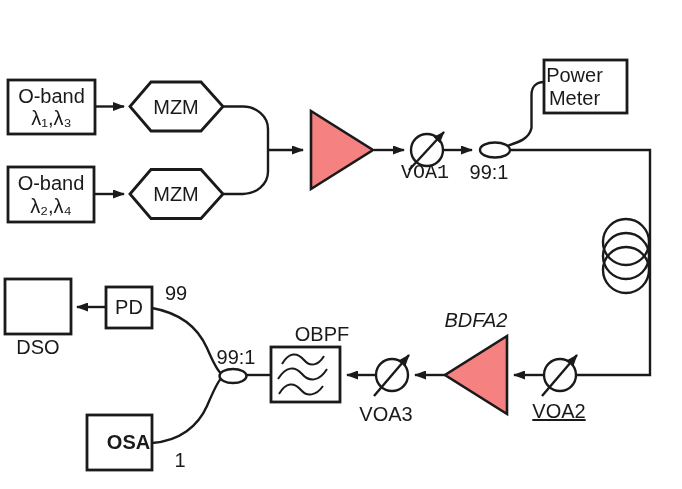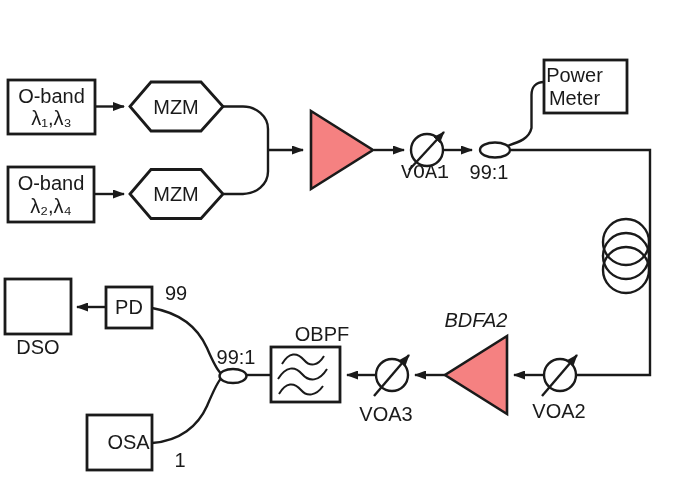--- a/index.html
+++ b/index.html
@@ -112,32 +112,32 @@
 
   <div class="lbl" style="left:425px;top:173px;font-family:Liberation Mono, monospace;">VOA1</div>
   <div class="lbl" style="left:489px;top:172px;">99:1</div>
 
   <div class="boxtxt" style="left:544px;top:60px;width:61px;height:53px;">
     <span>Power</span>
     <span>Meter</span>
   </div>
 
 
-  <div class="lbl" style="left:559px;top:411px;">VOA2</div>
+  <div class="lbl" style="left:559px;top:411px;text-decoration:underline;">VOA2</div>
   <div class="lbl" style="left:476px;top:320px;font-style:italic;">BDFA2</div>
   <div class="lbl" style="left:386px;top:414px;">VOA3</div>
   <div class="lbl" style="left:322px;top:334px;">OBPF</div>
   <div class="lbl" style="left:236px;top:357px;">99:1</div>
 
   <div class="lbl" style="left:176px;top:293px;">99</div>
   <div class="lbl" style="left:180px;top:460px;">1</div>
 
   <div class="boxtxt" style="left:106px;top:287px;width:46px;height:41px;">
     <span>PD</span>
   </div>
   <div class="boxtxt" style="left:5px;top:279px;width:66px;height:55px;margin-top:41px;">
     <span>DSO</span>
   </div>
-  <div class="boxtxt" style="left:87px;top:415px;width:83px;height:55px;">
+  <div class="boxtxt" style="left:87px;top:415px;width:83px;height:55px;font-weight:bold;">
     <span>OSA</span>
   </div>
 
 </div>
 
 </body></html>

